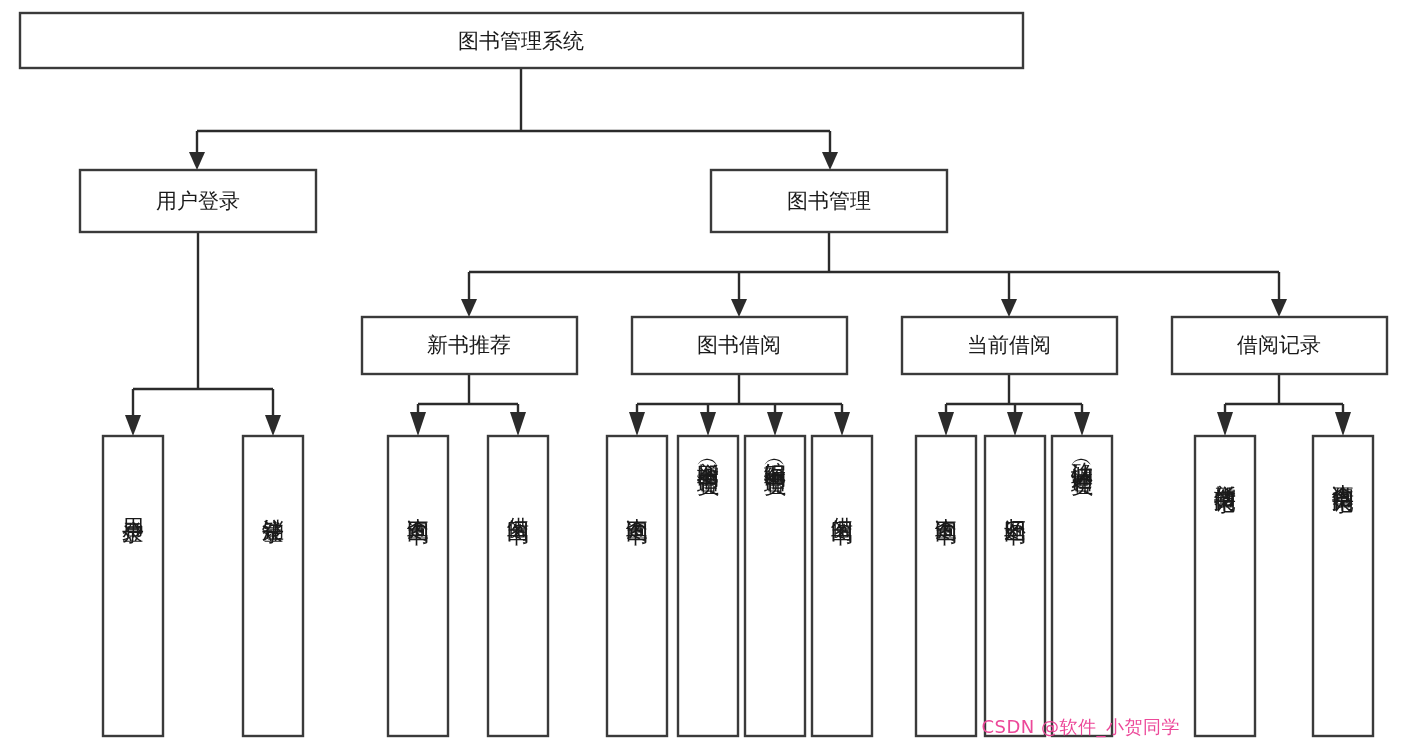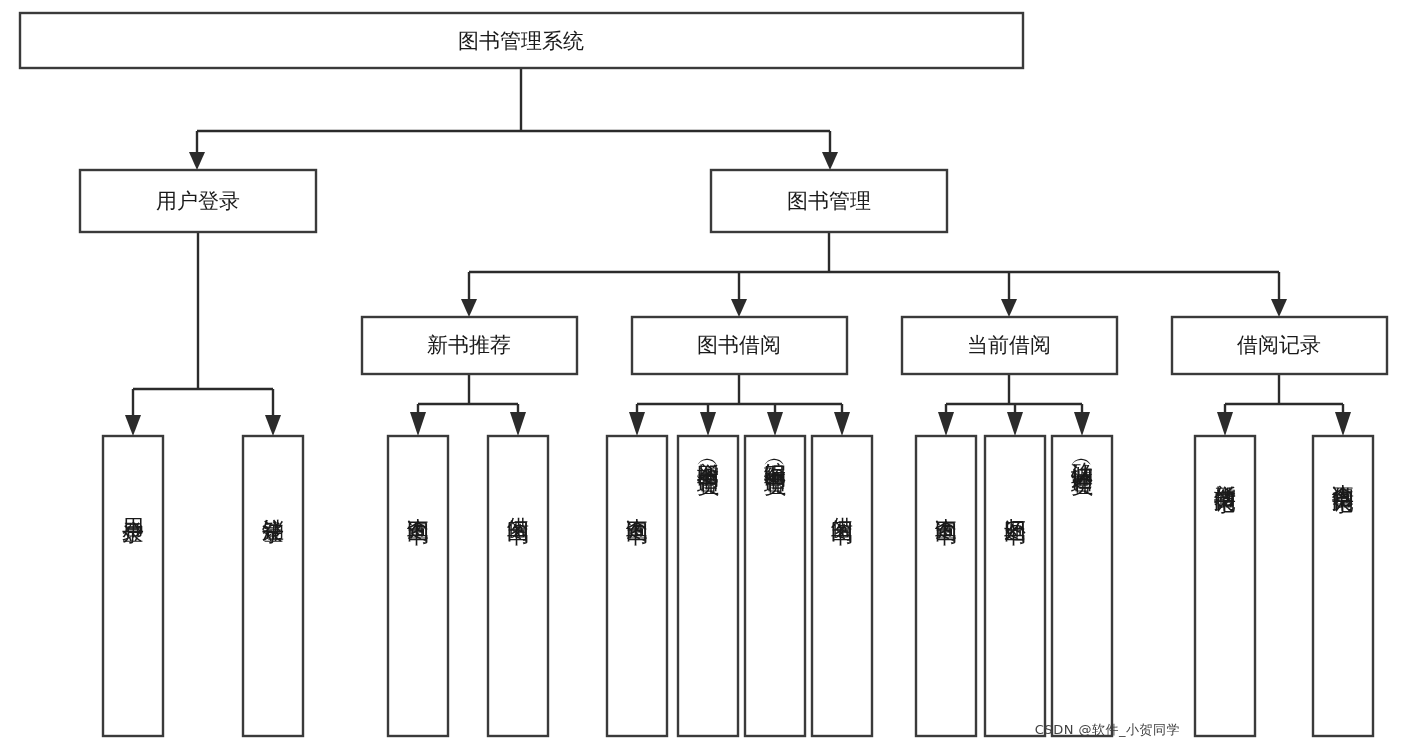--- a/index.html
+++ b/index.html
@@ -63,22 +63,22 @@
   }
   .arrow-head {
     fill: #2b2b2b;
     stroke: none;
   }
   .watermark {
     position: absolute;
     right: 16px;
     bottom: 8px;
     font-family: "DejaVu Sans", "Liberation Sans", sans-serif;
-    font-size: 13px;
-    color: #404040;
+    font-size: 18px;
+    color: #ec4899;
     letter-spacing: 0.5px;
     white-space: nowrap;
   }
 </style>
 </head>
 <body>
 
 <div id="diagram-root">
 
   <svg class="flow" viewBox="0 0 1405 747">

